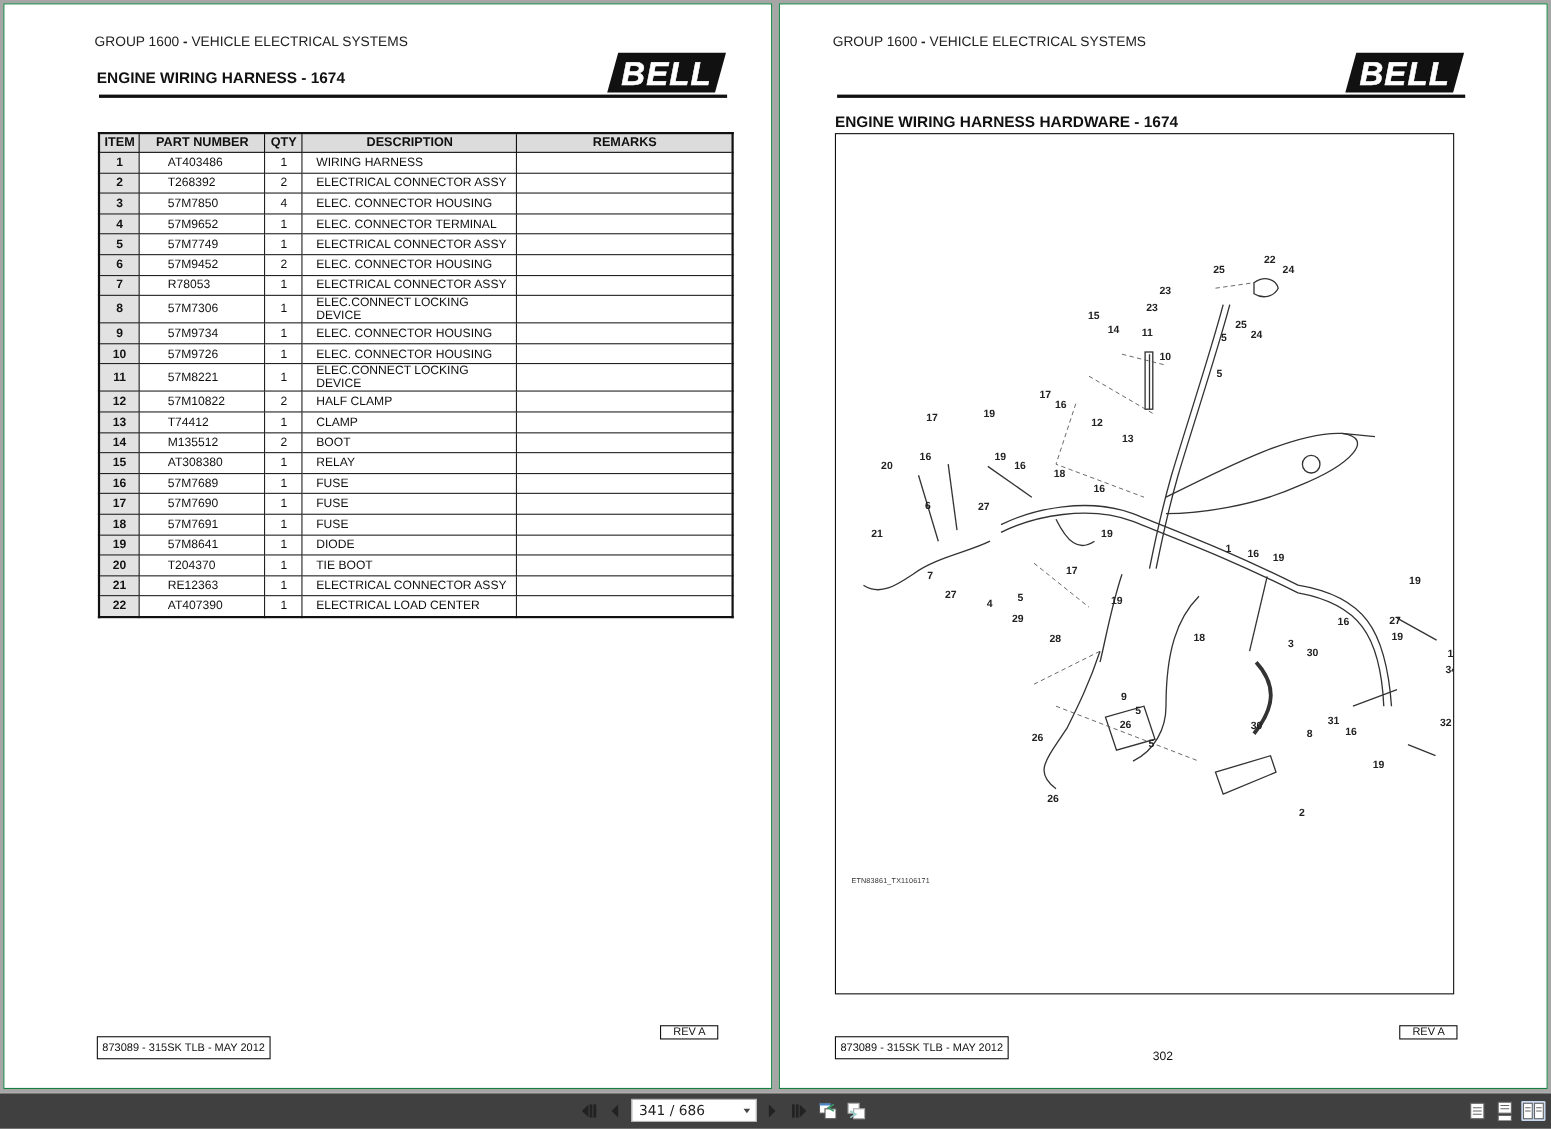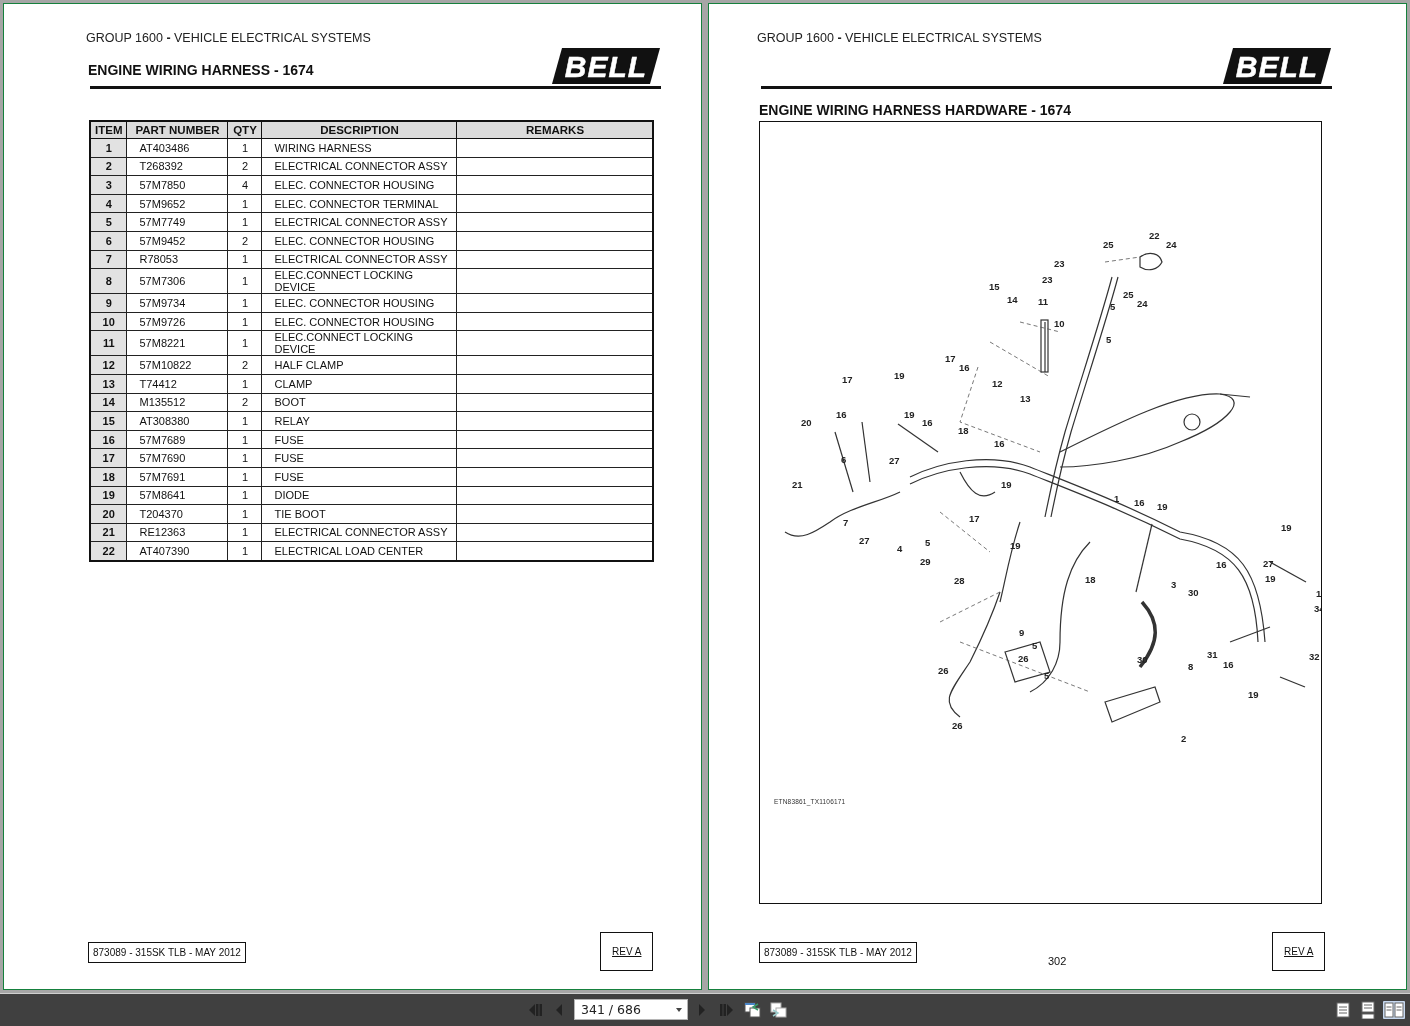--- a/index.html
+++ b/index.html
@@ -35,32 +35,32 @@
     border:2px solid #111; font-size:11px; color:#111;
   }
   table.parts th {
     background:#dcdcdc; font-weight:bold; height:16px; padding:0 4px;
     border:1px solid #111; font-size:11.5px;margin-top:40px;
   }
   table.parts td {
     height:17.6px; border:1px solid #222; padding:0;
   }
   table.parts td.c-item { background:#e2e2e2; text-align:center; font-weight:bold; width:34px; }
-  table.parts td.c-part { padding-left:12px; width:88px; }
+  table.parts td.c-part { padding-left:25px; width:88px; }
   table.parts td.c-qty { text-align:center; width:33px; }
   table.parts td.c-desc { padding-left:12px; width:182px; }
   table.parts td.c-rem { width:195px; }
 
   .foot-doc {
     position:absolute; top:938px; border:1.5px solid #111; font-size:10px;
     padding:4px 4px; color:#111; white-space:nowrap;
   }
   .foot-rev {
     position:absolute; top:928px; border:1.5px solid #111; font-size:10px;
-    padding:13px 11px; color:#111;text-decoration:underline;
+    padding:0 11px; color:#111;
   }
   .page-num { position:absolute; top:951px; font-size:11px; color:#111; }
   #page-left .foot-doc { left:84px; }
   #page-left .foot-rev { left:596px; }
   #page-left .page-num { left:356px;margin-top:44px; }
   #page-right .foot-doc { left:50px; }
   #page-right .foot-rev { left:563px; }
   #page-right .page-num { left:339px; }
 
   .diagram-frame {

